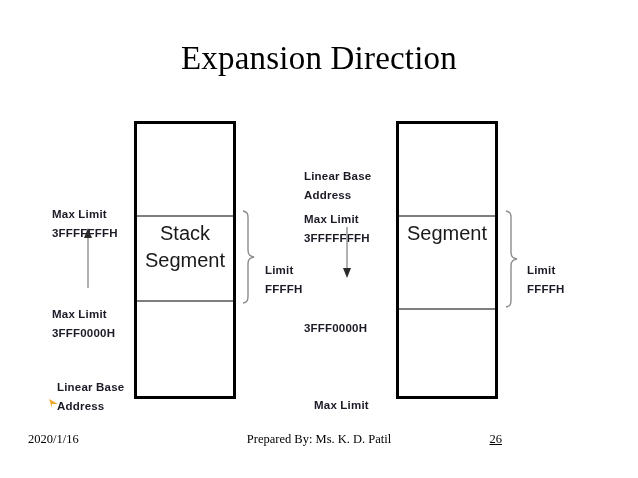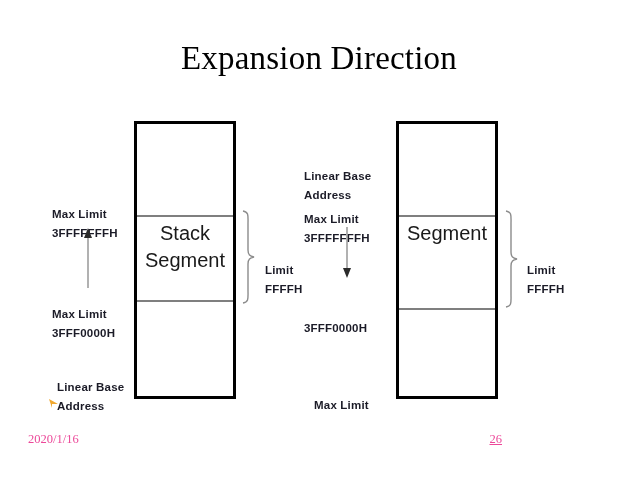--- a/index.html
+++ b/index.html
@@ -69,21 +69,21 @@
   .brace{position:absolute;}
 
   
   .cursor-mark{position:absolute;}
 
   
   .footer{
     position:absolute;left:0;top:432px;width:530px;height:22px;
     font-family:"Liberation Serif", serif;
     font-size:12.5px;
-    color:#ec4899;
+    color:#000000;
   }
   .footer .f-date{position:absolute;left:28px;top:0;}
   .footer .f-center{position:absolute;left:0;top:0;width:638px;text-align:center;}
   .footer .f-page{position:absolute;right:28px;top:0;text-decoration:underline;}
 </style>
 </head>
 <body>
 
 <div class="slide">
 
@@ -172,16 +172,17 @@
     </svg>
   </div>
 
   <div class="ann" style="left:527px;top:245px;">
     <div>Limit</div>
     <div>FFFFH</div>
   </div>
 
   <div class="footer">
     <span class="f-date">2020/1/16</span>
+    <span class="f-center">Prepared By: Ms. K. D. Patil</span>
     <span class="f-page">26</span>
   </div>
 
 </div>
 
 </body></html>

